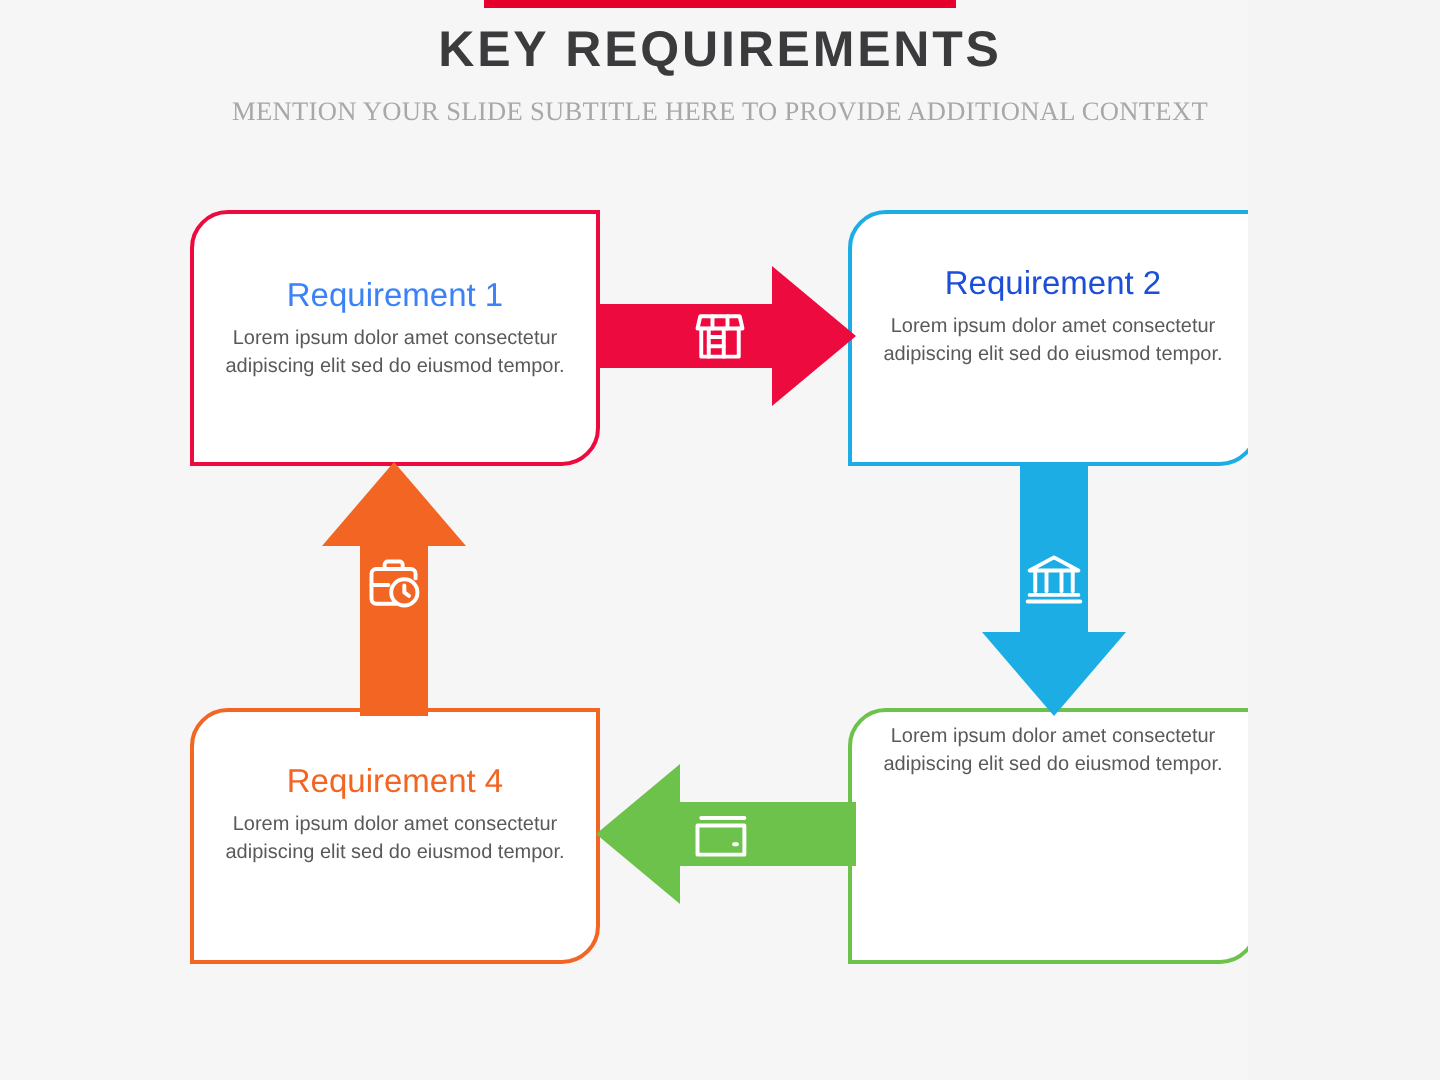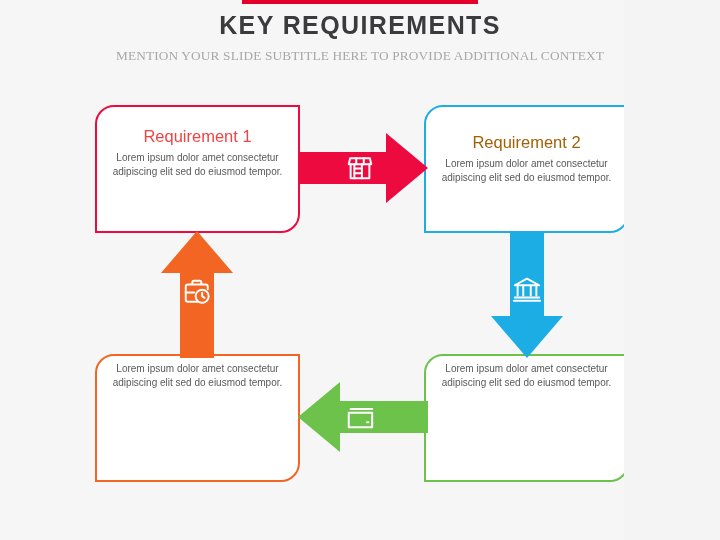--- a/index.html
+++ b/index.html
@@ -82,22 +82,22 @@
     text-align: center;
     line-height: 1.42;
     padding: 0 10px;
   }
 
   #box-1 { left: 95px;  top: 105px; width: 205px; height: 128px; border-color: #ed0a3f; }
   #box-2 { left: 424px; top: 105px; width: 205px; height: 128px; border-color: #1cade4; }
   #box-3 { left: 424px; top: 354px; width: 205px; height: 128px; border-color: #6cc24a; }
   #box-4 { left: 95px;  top: 354px; width: 205px; height: 128px; border-color: #f26522; }
 
-  #box-1 .req-title { color: #ef4444; margin-top: 20px; }
-  #box-2 .req-title { color: #a16207; margin-top: 26px; }
+  #box-1 .req-title { color: #3b82f6; margin-top: 32px; }
+  #box-2 .req-title { color: #1d4ed8; margin-top: 26px; }
   #box-3 .req-title { color: #6cc24a; margin-top: 26px; }
   #box-4 .req-title { color: #f26522; margin-top: 26px; }
   .req-body { margin-top: 6px; }
 
   
   .arrow {
     position: absolute;
   }
   .arrow svg { display: block; }
   .arrow-icon {
@@ -133,20 +133,21 @@
   <div id="box-2" class="req-box">
     <div class="req-title">Requirement 2</div>
     <div class="req-body">Lorem ipsum dolor amet consectetur adipiscing elit sed do eiusmod tempor.</div>
   </div>
 
   <div id="box-3" class="req-box">
     <div class="req-body">Lorem ipsum dolor amet consectetur adipiscing elit sed do eiusmod tempor.</div>
   </div>
 
   <div id="box-4" class="req-box">
+    <div class="req-title">Requirement 4</div>
     <div class="req-body">Lorem ipsum dolor amet consectetur adipiscing elit sed do eiusmod tempor.</div>
   </div>
 
   <div id="arrow-right" class="arrow">
     <svg width="130" height="70" viewBox="0 0 130 70">
       <path d="M0,19 L88,19 L88,0 L130,35 L88,70 L88,51 L0,51 Z" fill="#ed0a3f"></path>
     </svg>
     <svg id="icon-shop" class="arrow-icon" viewBox="0 0 32 32">
       <g fill="none" stroke="#ffffff" stroke-width="2.1" stroke-linejoin="round" stroke-linecap="round">
         <path d="M5.5,5.5 L26.5,5.5 L28,12 L4,12 Z"></path>

